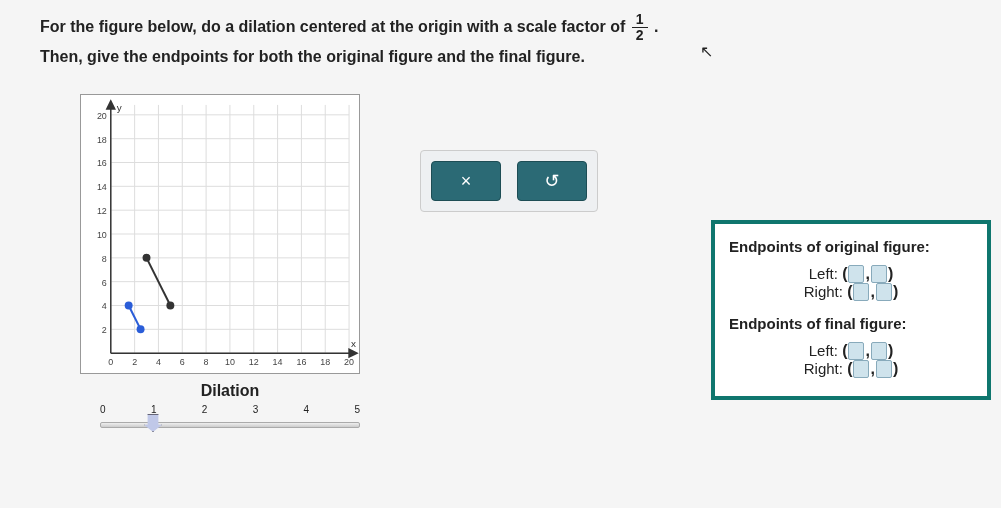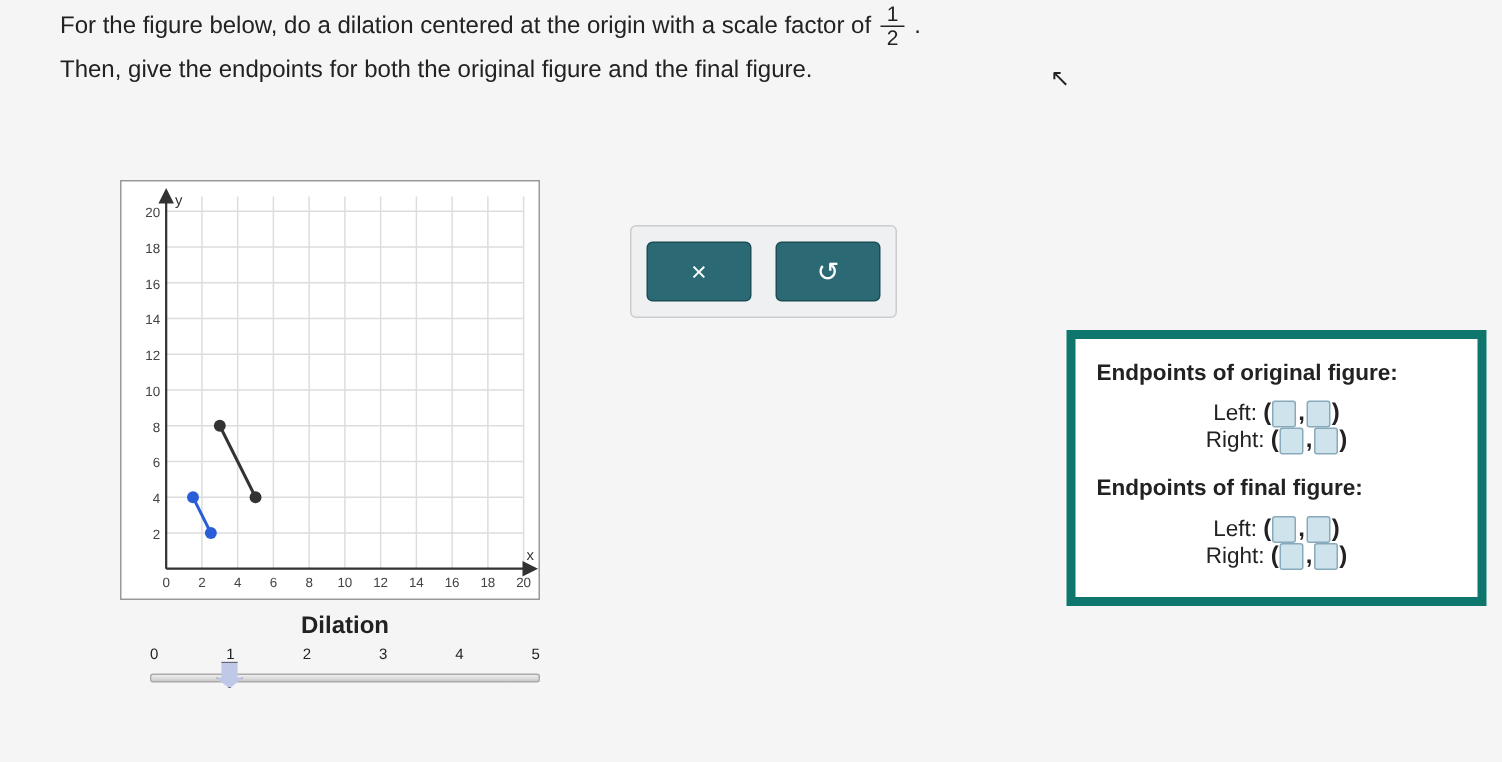--- a/index.html
+++ b/index.html
@@ -7,22 +7,22 @@
     font-family: Arial, sans-serif;
     background: #f5f5f5;
     width: 1001px;
     height: 508px;
     position: relative;
     color: #222;
     overflow: hidden;
   }
   .question-text {
     font-size: 16px;
-    padding: 2px 20px 4px 40px;
-    font-weight: 400;
+    padding: 12px 20px 4px 40px;
+    font-weight: 700;
   }
   .fraction {
     display: inline-flex;
     flex-direction: column;
     align-items: center;
     vertical-align: middle;
     font-size: 14px;
     line-height: 1.1;
     margin: 0 2px;
   }
@@ -30,21 +30,21 @@
   .fraction .den { padding: 0 4px; }
   .cursor-icon {
     position: absolute;
     left: 700px;
     top: 42px;
     font-size: 16px;
   }
   .graph-panel {
     position: absolute;
     left: 80px;
-    top: 120px;
+    top: 94px;
     width: 300px;
   }
   svg.grid {
     border: 1px solid #999;
     background: #fff;
   }
   .dilation-label {
     text-align: center;
     font-weight: bold;
     font-size: 16px;
@@ -104,21 +104,21 @@
     align-items: center;
     justify-content: center;
     font-size: 18px;
     cursor: pointer;
   }
   .answer-box {
     position: absolute;
     right: 10px;
     top: 220px;
     width: 280px;
-    border: 6px solid #0f766e;
+    border: 4px solid #0f766e;
     background: #fff;
     padding: 14px 14px 18px;
     font-size: 15px;
   }
   .answer-box .heading {
     font-weight: bold;
     margin-bottom: 10px;
   }
   .answer-row {
     display: flex;

